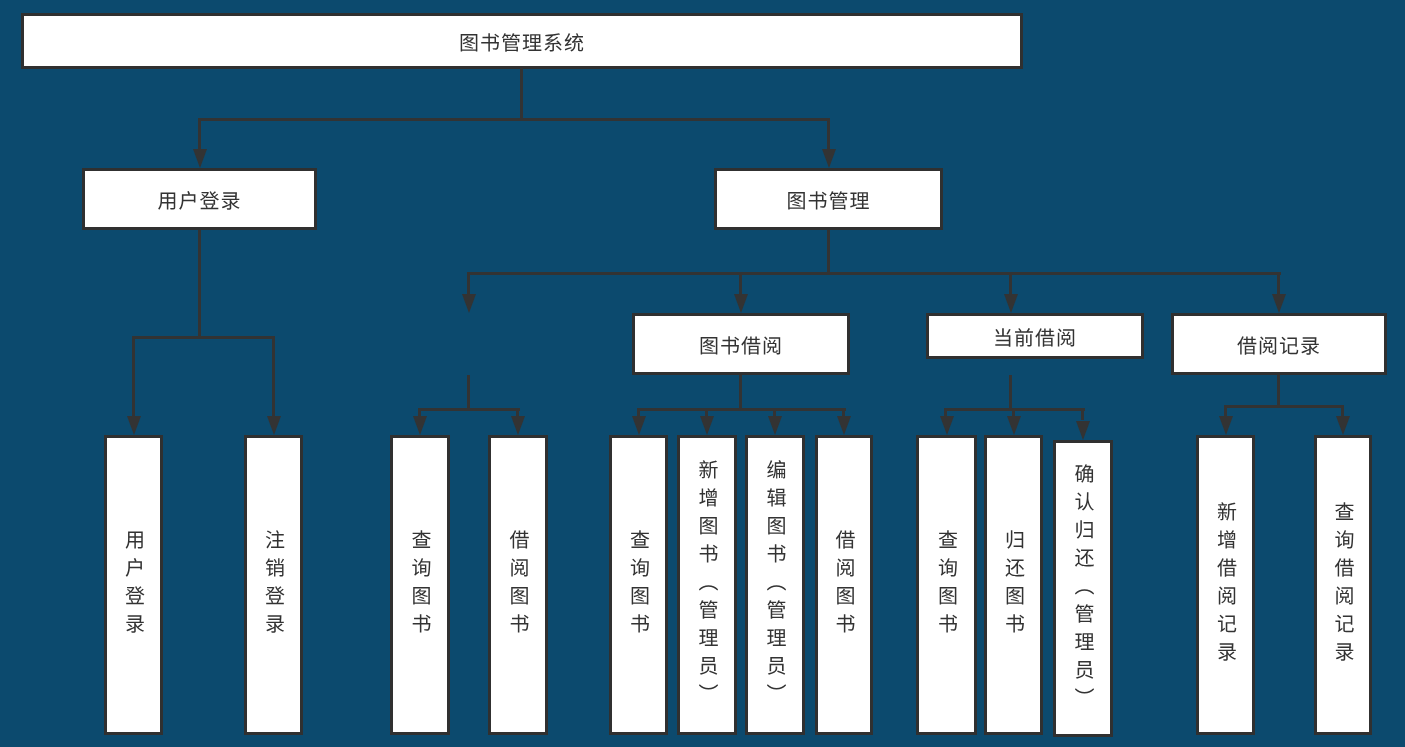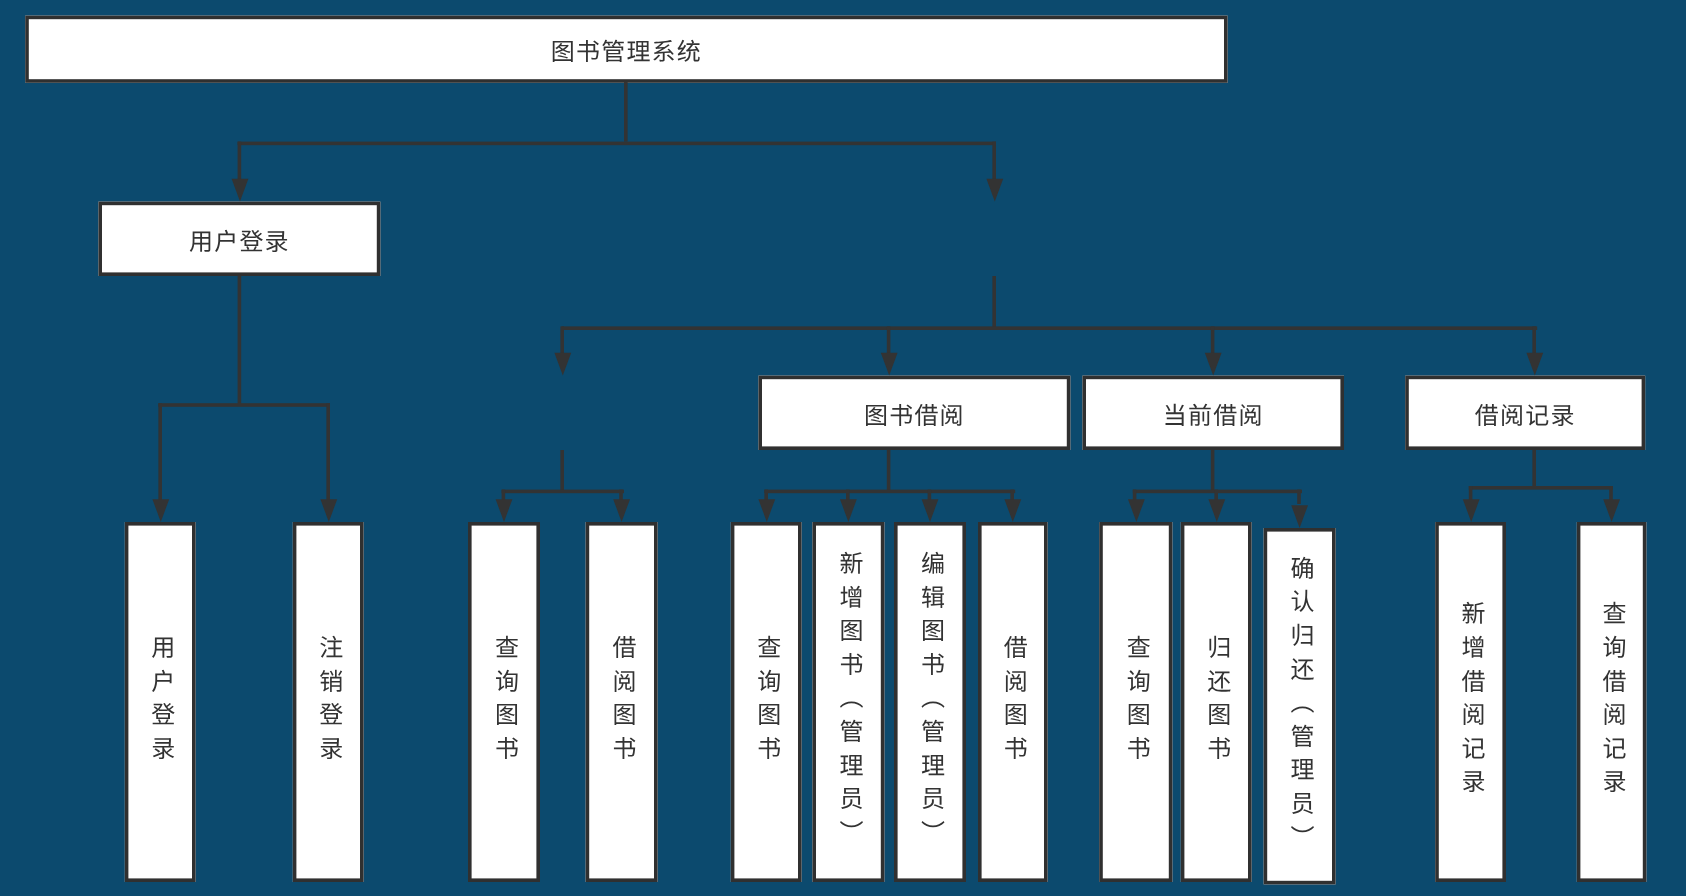--- a/index.html
+++ b/index.html
@@ -57,24 +57,25 @@
   }
 </style>
 </head>
 <body>
 
 <div id="canvas">
 
   <div class="box" style="left:21px; top:13px; width:1002px; height:56px;">图书管理系统</div>
 
   <div class="box" style="left:82px; top:168px; width:235px; height:62px;">用户登录</div>
+  <div class="box" style="left:714px; top:168px; width:229px; height:62px;">图书管理</div>
 
-  <div class="box" style="left:632px; top:313px; width:260px; height:62px;">图书借阅</div>
-  <div class="box" style="left:902px; top:313px; width:218px; height:62px;">当前借阅</div>
-  <div class="box" style="left:1171px; top:313px; width:200px; height:62px;">借阅记录</div>
+  <div class="box" style="left:632px; top:313px; width:218px; height:62px;">图书借阅</div>
+  <div class="box" style="left:926px; top:313px; width:218px; height:46px;">当前借阅</div>
+  <div class="box" style="left:1171px; top:313px; width:216px; height:62px;">借阅记录</div>
 
   <div class="box vbox" style="left:104px; top:435px; width:59px; height:300px;">用户登录</div>
   <div class="box vbox" style="left:244px; top:435px; width:59px; height:300px;">注销登录</div>
 
   <div class="box vbox" style="left:390px; top:435px; width:60px; height:300px;">查询图书</div>
   <div class="box vbox" style="left:488px; top:435px; width:60px; height:300px;">借阅图书</div>
 
   <div class="box vbox" style="left:609px; top:435px; width:59px; height:300px;">查询图书</div>
   <div class="box vbox" style="left:677px; top:435px; width:60px; height:300px;">新增图书（管理员）</div>
   <div class="box vbox" style="left:745px; top:435px; width:60px; height:300px;">编辑图书（管理员）</div>

